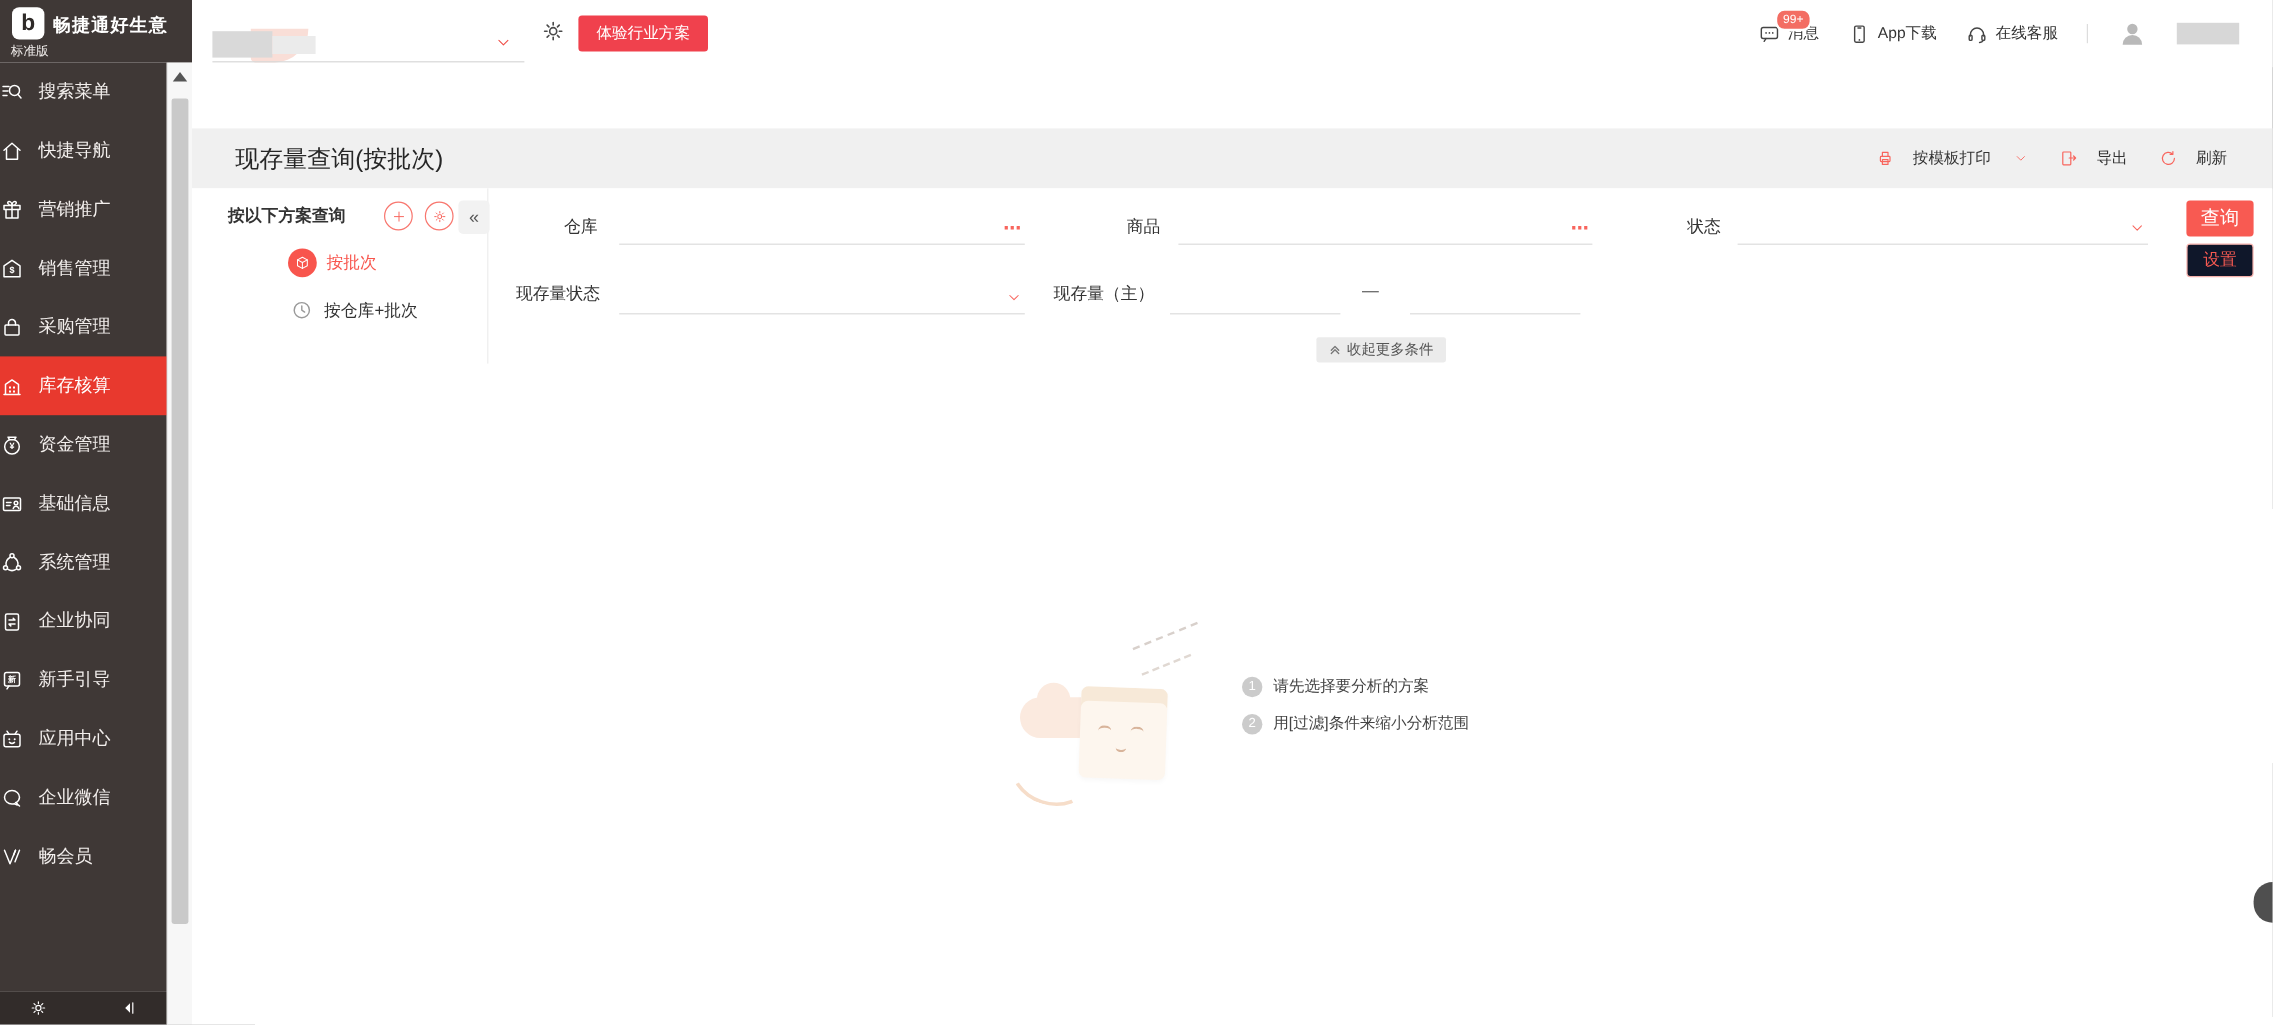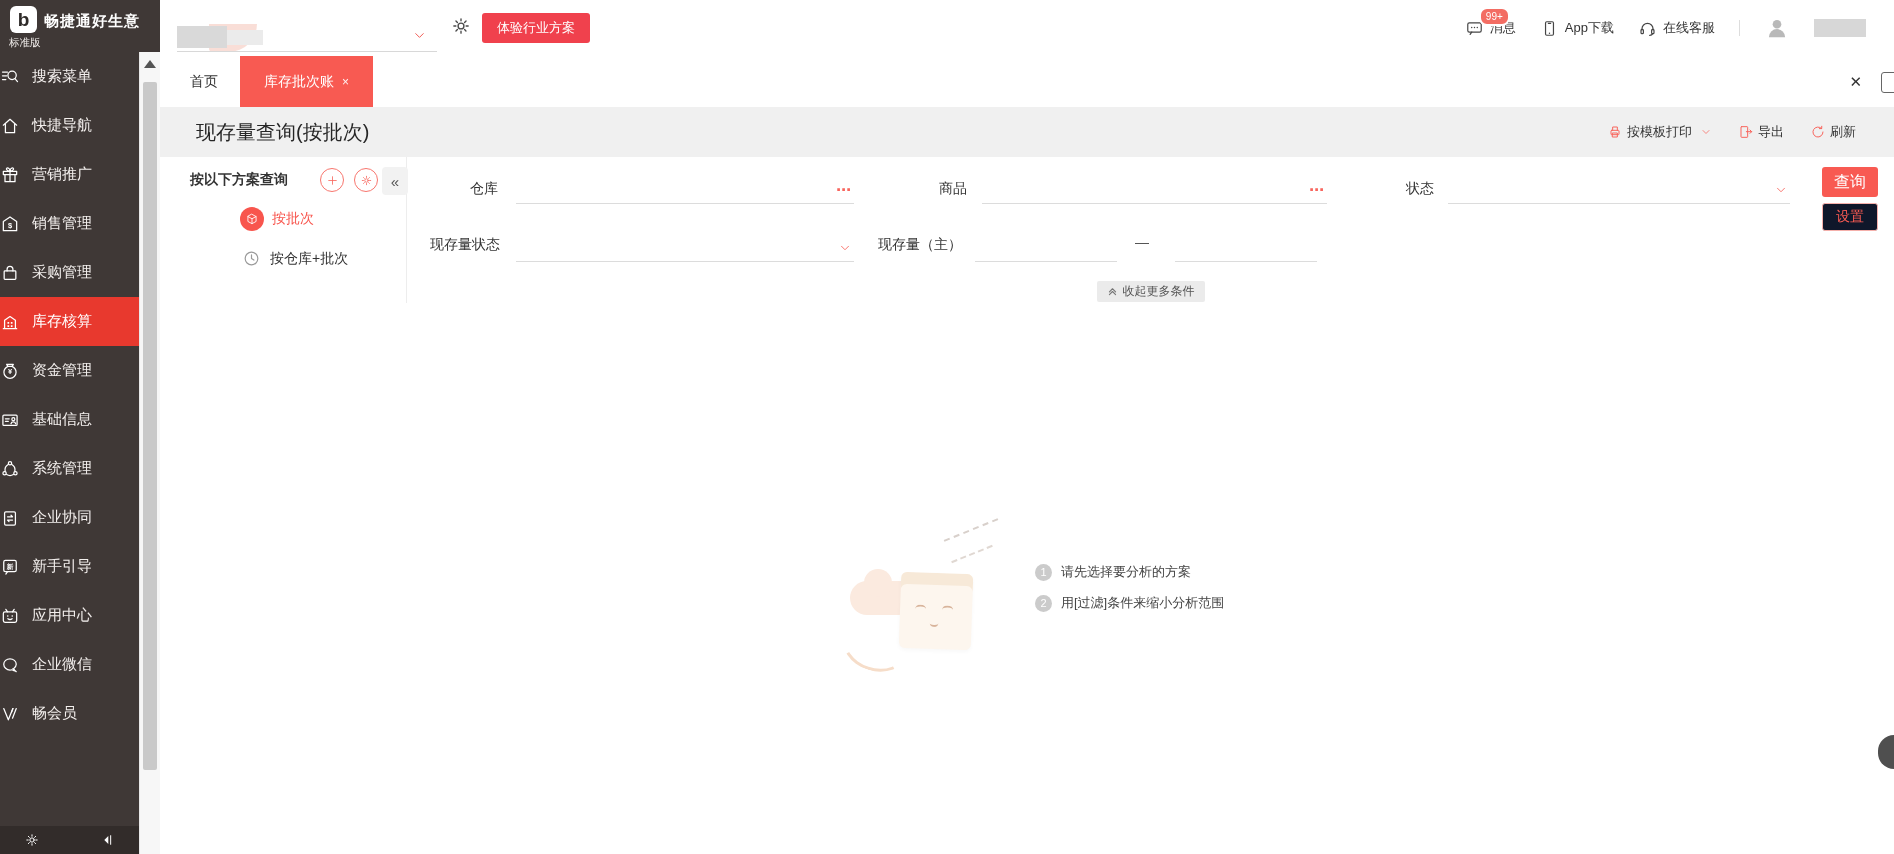--- a/index.html
+++ b/index.html
@@ -56,21 +56,21 @@
   .tab-active{position:absolute;left:80px;top:0;height:51px;width:133px;background:#f85a52;color:#fff;font-size:14px;
               display:flex;align-items:center;justify-content:center;gap:8px;cursor:pointer;}
   .tab-close{font-size:12px;opacity:.92;cursor:pointer;}
   .tabbar-close-all{position:absolute;right:32px;top:0;height:51px;line-height:51px;font-size:15px;color:#333;cursor:pointer;}
   .tab-partial{position:absolute;right:-9px;top:16px;width:20px;height:19px;border:1.5px solid #666;border-radius:3px;cursor:pointer;}
 
   
   .titlebar{position:absolute;left:160px;top:107px;width:1734px;height:50px;background:#f0f0f0;display:flex;align-items:center;box-sizing:border-box;}
   .page-title{margin:0 0 0 36px;font-size:20px;font-weight:500;color:#262626;}
   .tb-actions{margin-left:auto;margin-right:38px;display:flex;align-items:center;gap:26px;font-size:13px;color:#333;}
-  .tb-btn{display:flex;align-items:center;gap:4px;cursor:pointer;}
+  .tb-btn{display:flex;align-items:center;gap:15px;cursor:pointer;}
   .tb-btn svg{color:#f8655d;}
   .tb-chev{color:#f8655d !important;margin-left:4px;}
 
   
   .content{position:absolute;left:160px;top:157px;width:1734px;height:697px;background:#fff;}
 
   .scheme{position:absolute;left:0;top:0;width:247px;height:146px;border-right:1px solid #ededed;box-sizing:border-box;}
   .scheme-title{position:absolute;left:30px;top:14px;font-size:14px;font-weight:bold;color:#333;}
   .circle-btn{position:absolute;top:11px;width:24px;height:24px;border:1px solid #f8766e;border-radius:50%;color:#f8655d;
               display:flex;align-items:center;justify-content:center;cursor:pointer;box-sizing:border-box;}
@@ -349,29 +349,20 @@
       </div>
       <div class="tr-divider"></div>
       <span class="avatar"><svg viewBox="0 0 24 24" width="26" height="26">
             <circle class="if" cx="12" cy="8.5" r="4"></circle>
             <path class="if" d="M4.5 20.5a7.5 7.5 0 0 1 15 0z"></path>
           </svg></span>
       <div class="name-mosaic"></div>
     </div>
   </header>
 
-  <div class="tabbar">
-    <div class="tab-home">首页</div>
-    <div class="tab-active">
-      <span>库存批次账</span>
-      <span class="tab-close">×</span>
-    </div>
-    <div class="tabbar-close-all">✕</div>
-    <div class="tab-partial"></div>
-  </div>
 
   <div class="titlebar">
     <h1 class="page-title">现存量查询(按批次)</h1>
     <div class="tb-actions">
       <div class="tb-btn">
         <svg class="ic" viewBox="0 0 24 24" width="16" height="16">
             <rect x="6" y="9.5" width="12" height="6.5" rx="1"></rect>
             <path d="M8.5 9.5V4.5h7v5"></path>
             <rect x="8.5" y="13.5" width="7" height="6"></rect>
           </svg>

